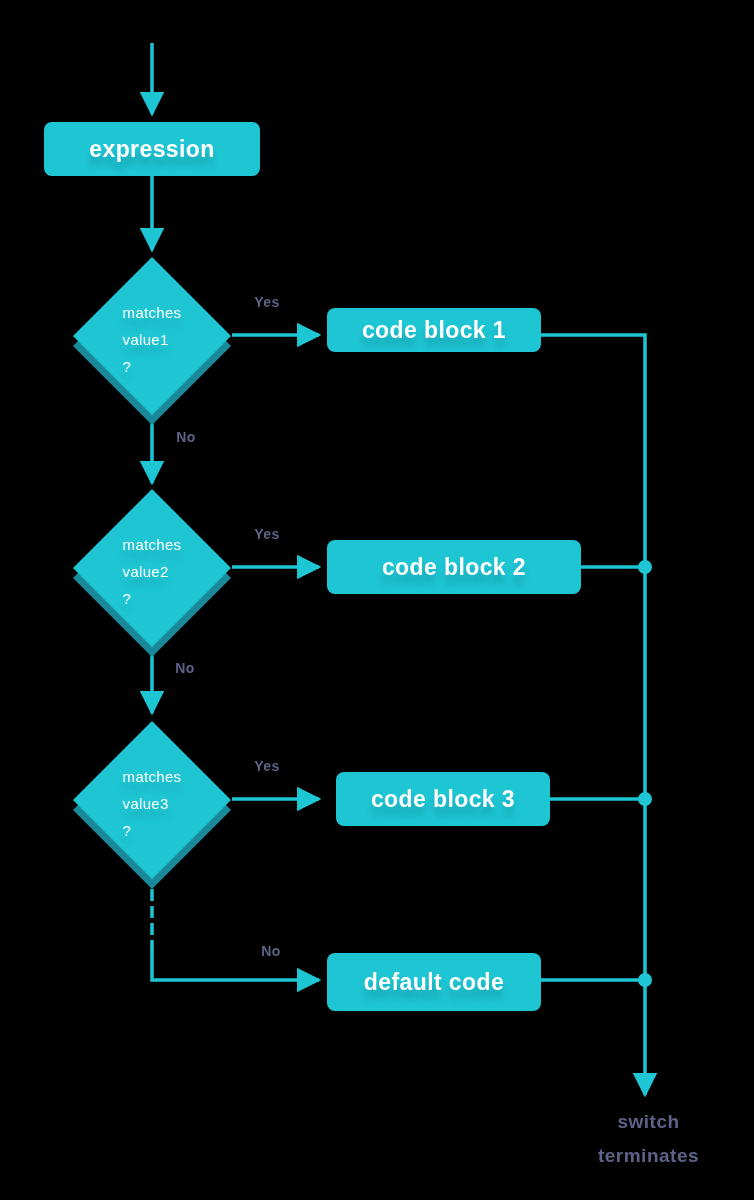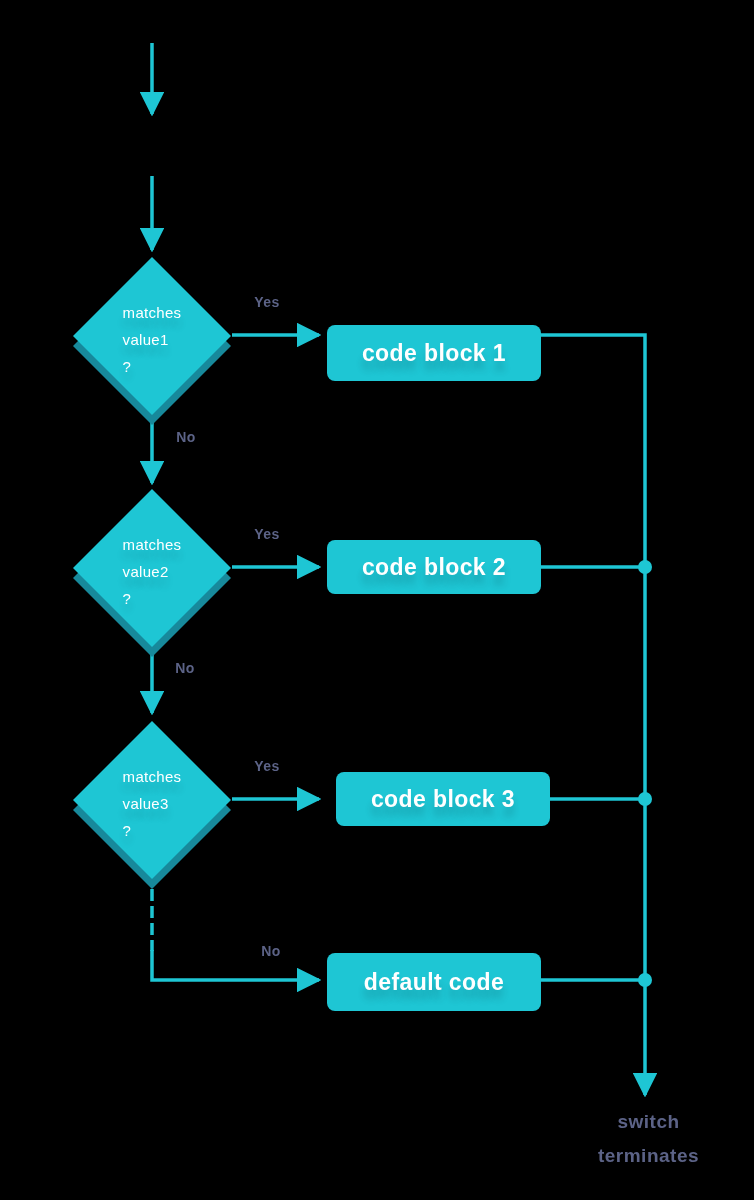--- a/index.html
+++ b/index.html
@@ -116,24 +116,25 @@
     <polygon class="diamond-shadow" points="152,267 231,346 152,425 73,346"></polygon>
     <polygon class="diamond-shape" points="152,257 231,336 152,415 73,336"></polygon>
 
     <polygon class="diamond-shadow" points="152,499 231,578 152,657 73,578"></polygon>
     <polygon class="diamond-shape" points="152,489 231,568 152,647 73,568"></polygon>
 
     <polygon class="diamond-shadow" points="152,731 231,810 152,889 73,810"></polygon>
     <polygon class="diamond-shape" points="152,721 231,800 152,879 73,800"></polygon>
   </svg>
 
+  <div class="rect-node" style="left:44px; top:122px; width:216px; height:54px;">expression</div>
 
-  <div class="rect-node" style="left:327px; top:325px; width:214px; height:56px;">code block 1</div>
+  <div class="rect-node" style="left:327px; top:308px; width:214px; height:44px;">code block 1</div>
 
-  <div class="rect-node" style="left:327px; top:540px; width:214px; height:54px;">code block 2</div>
+  <div class="rect-node" style="left:327px; top:540px; width:254px; height:54px;">code block 2</div>
 
   <div class="rect-node" style="left:336px; top:772px; width:214px; height:54px;">code block 3</div>
 
   <div class="rect-node" style="left:327px; top:953px; width:214px; height:58px;">default code</div>
 
   <div class="diamond-label" style="left:77px; top:299px; width:150px; height:80px;">matches
 value1
 ?</div>
   <div class="diamond-label" style="left:77px; top:531px; width:150px; height:80px;">matches
 value2

